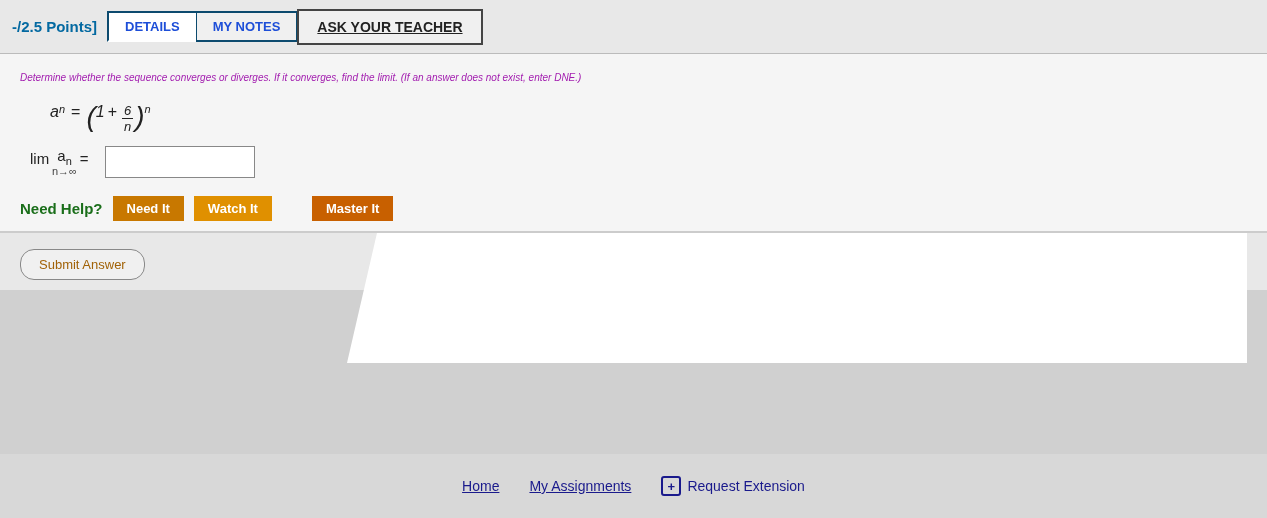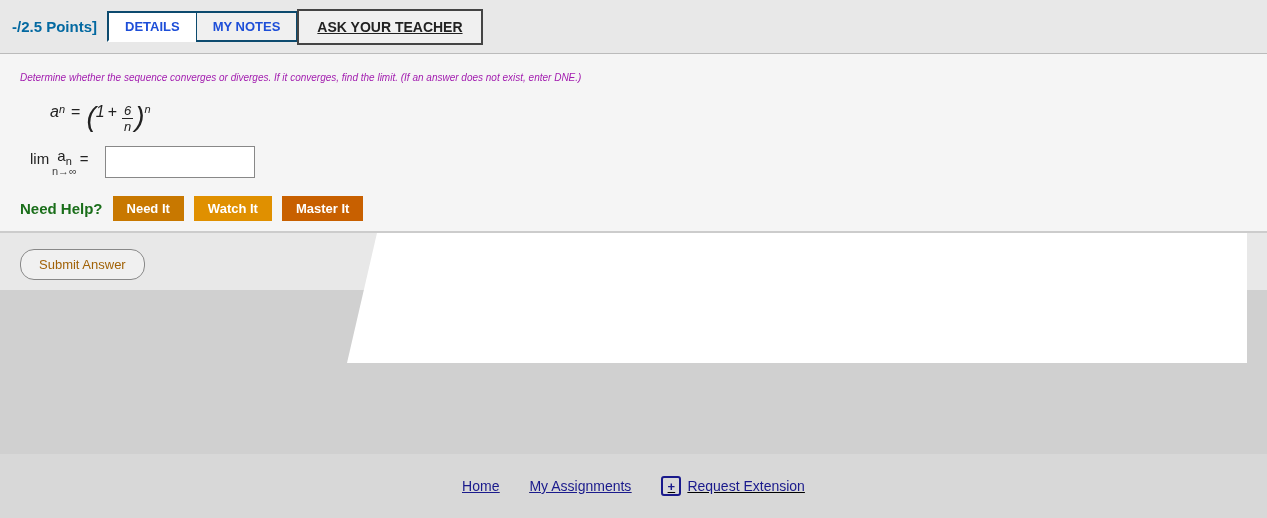--- a/index.html
+++ b/index.html
@@ -153,21 +153,21 @@
       padding: 5px 14px;
       font-size: 13px;
       font-weight: bold;
       cursor: pointer;
       border: none;
       color: #fff;
     }
 
     .btn-read { background: #c87800; }
     .btn-watch { background: #e09000; }
-    .btn-master { background: #c86000; }
+    .btn-master { background: #c86000; margin-left: 30px; }
 
     
     .submit-area {
       background: #e8e8e8;
       padding: 14px 20px 10px 20px;
       border-top: 1px solid #ccc;
       display: flex;
       align-items: flex-start;
     }
 
@@ -211,21 +211,20 @@
       padding: 14px 0;
       display: flex;
       justify-content: center;
       align-items: center;
       gap: 30px;
       position: absolute;
       bottom: 0;
       left: 0;
       right: 0;
       height: 64px;
-      text-decoration: underline;
     }
 
     .footer-link {
       color: #1a1a8c;
       text-decoration: underline;
       font-size: 14px;
       cursor: pointer;
       background: none;
       border: none;
     }

